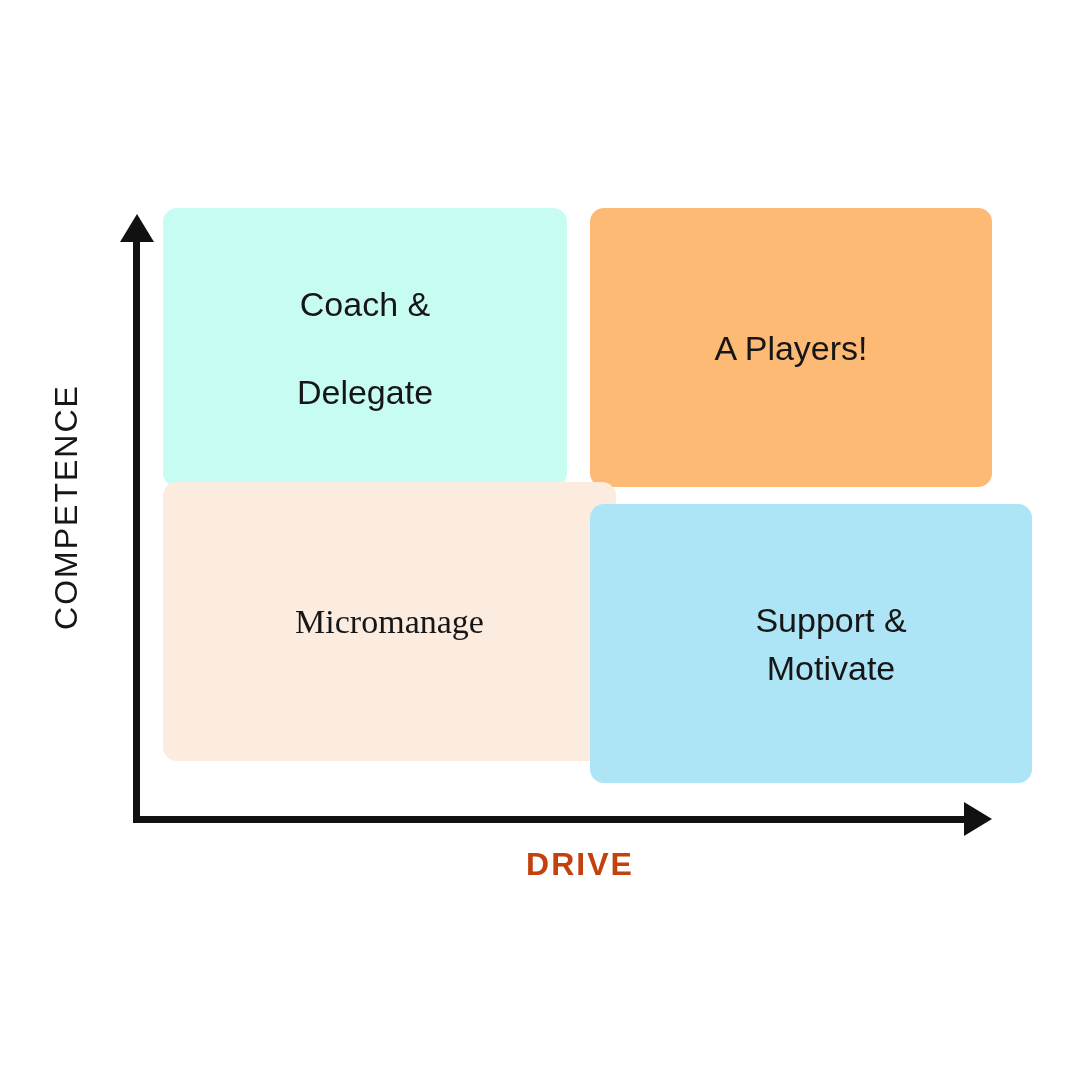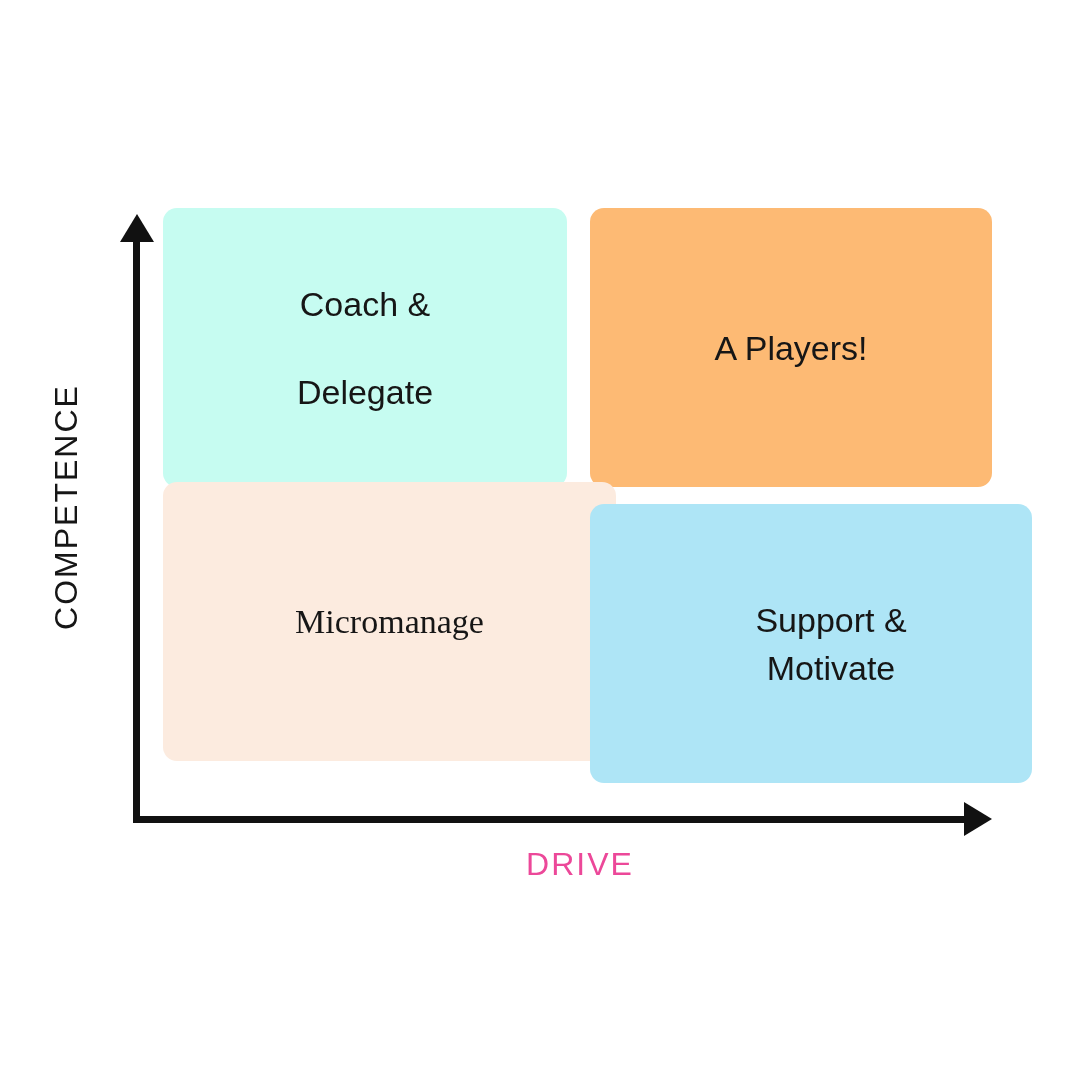--- a/index.html
+++ b/index.html
@@ -66,23 +66,23 @@
     letter-spacing: 2px;
     color: #161616;
   }
   .x-axis-label {
     position: absolute;
     left: 580px;
     top: 864px;
     transform: translate(-50%, -50%);
     white-space: nowrap;
     font-size: 32px;
-    font-weight: 400;
+    font-weight: 700;
     letter-spacing: 2px;
-    color: #ec4899;
+    color: #c2410c;
   }
 
   
   .quadrant {
     position: absolute;
     border-radius: 14px;
     display: flex;
     flex-direction: column;
     align-items: center;
     justify-content: center;

